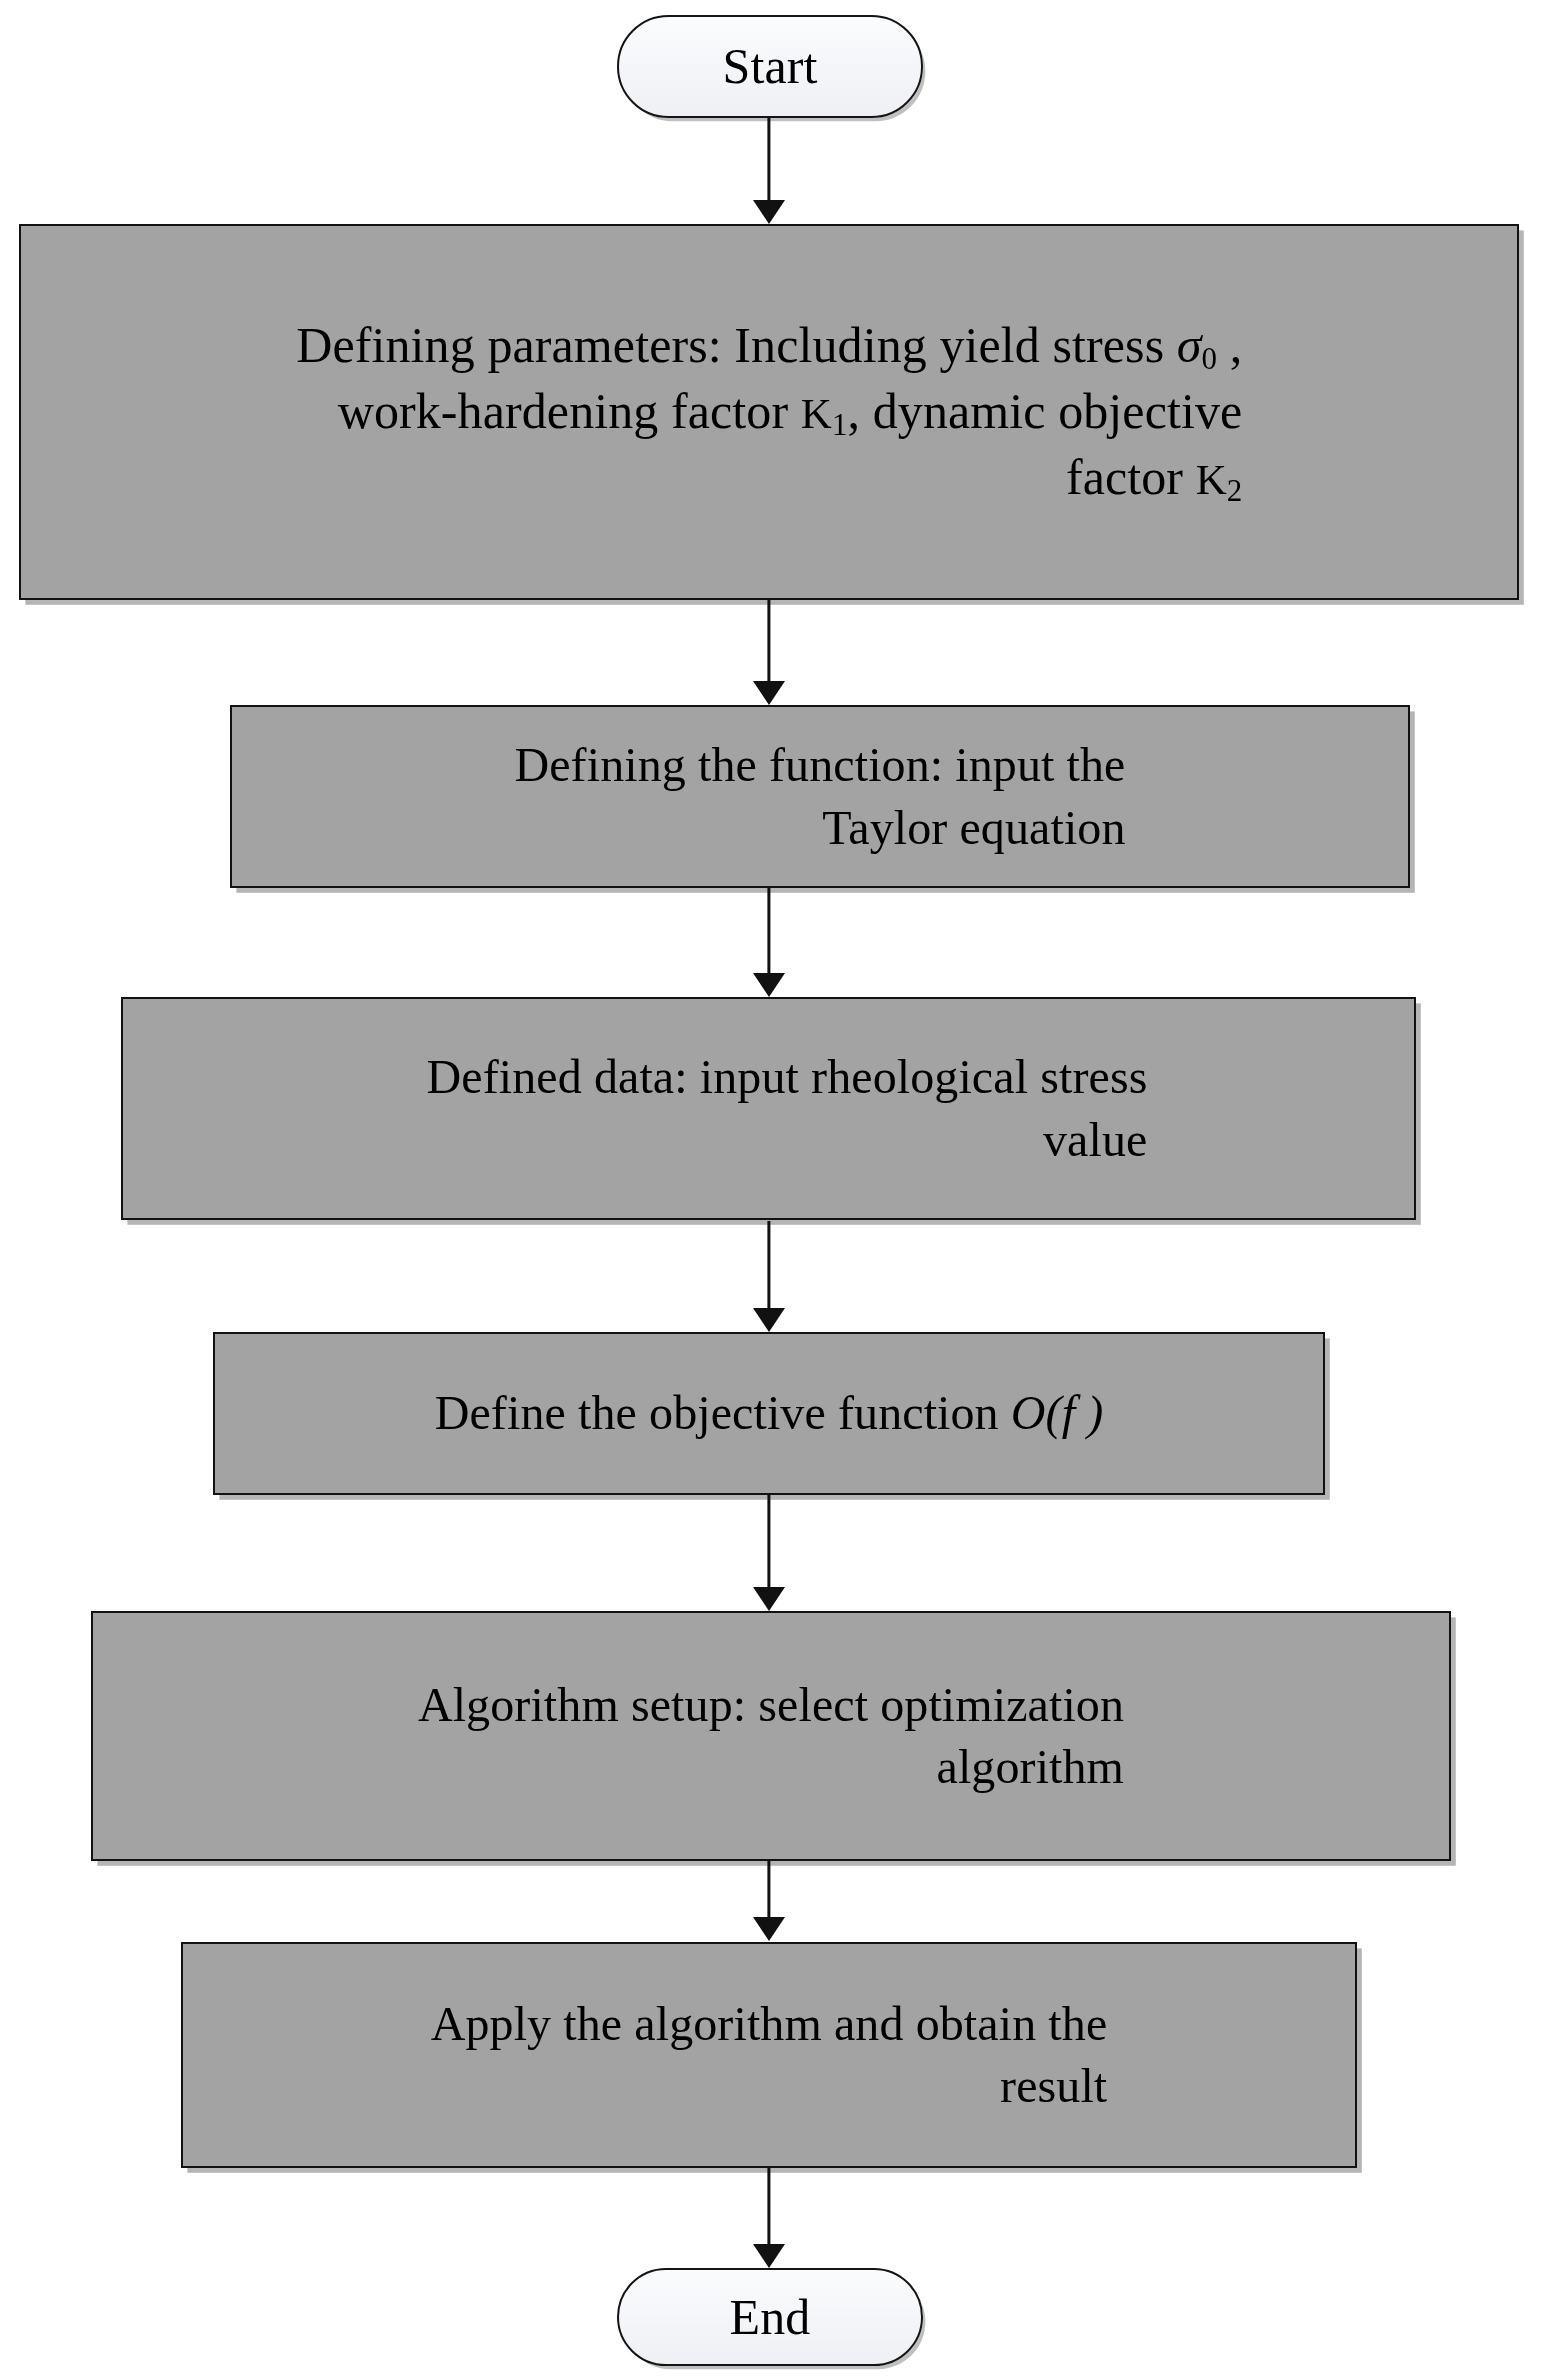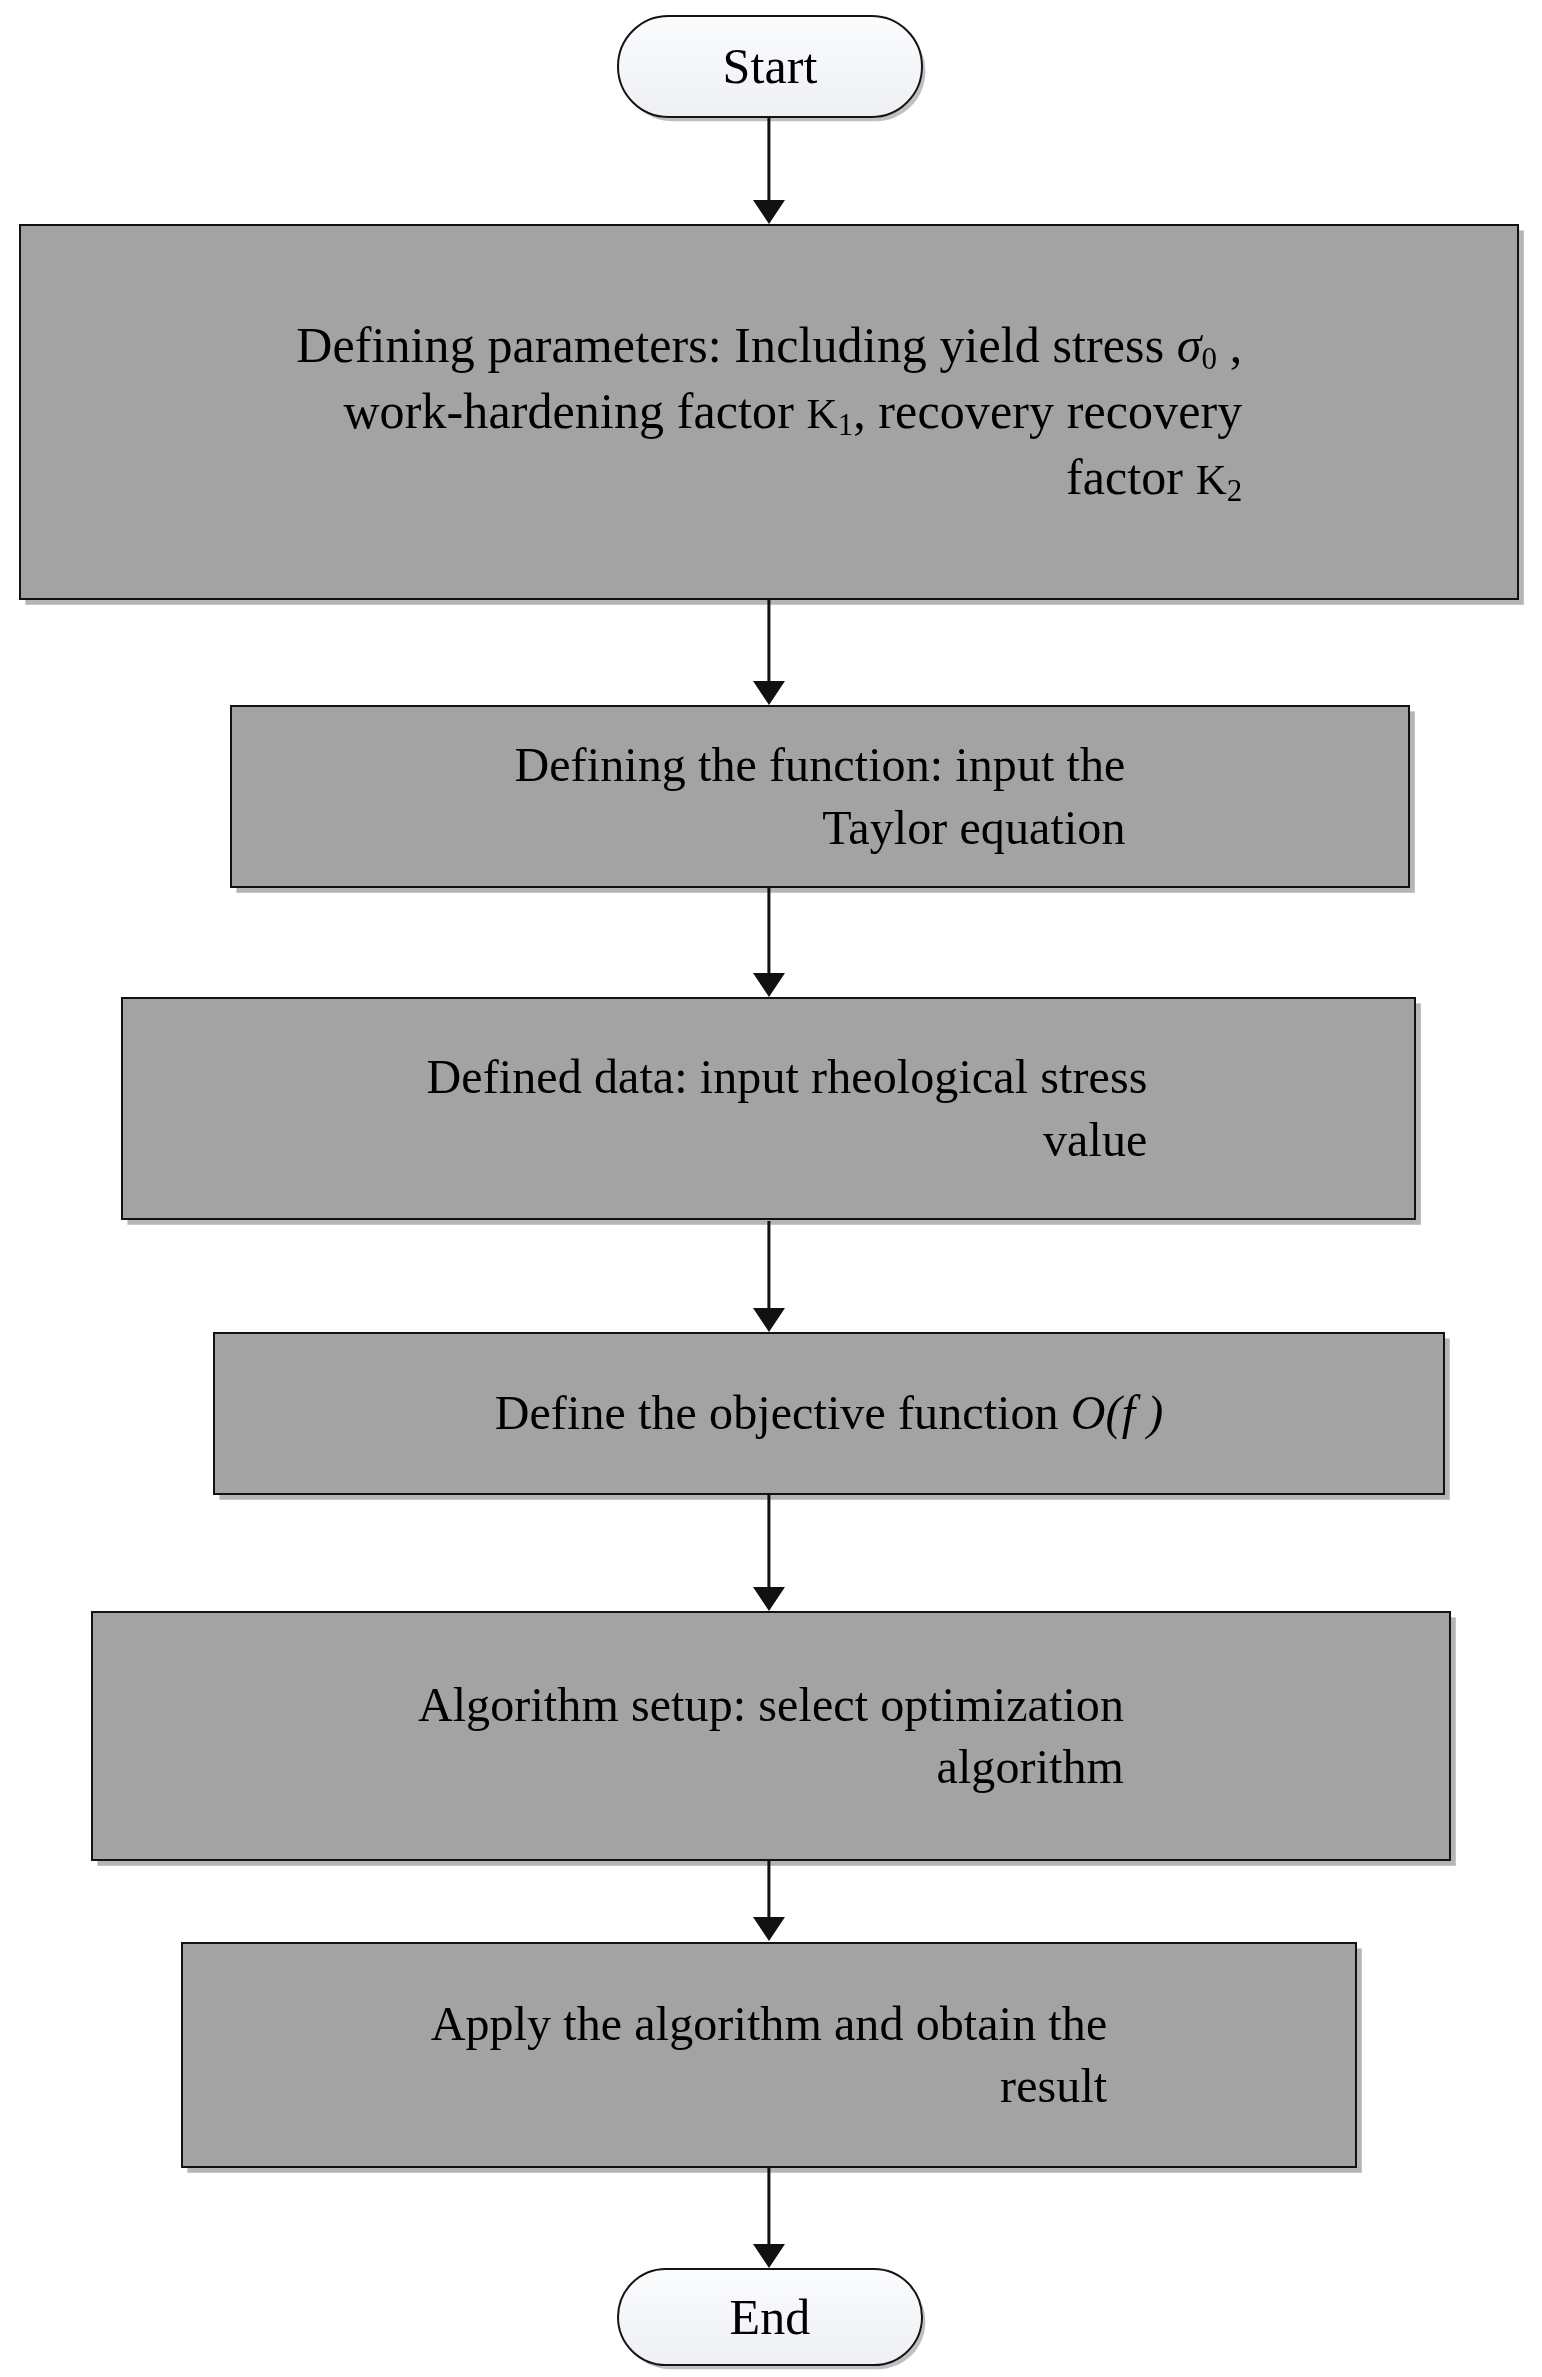--- a/index.html
+++ b/index.html
@@ -115,21 +115,21 @@
   <div class="node terminal" style="left:617px; top:14.5px; width:306px; height:103px;">
     <span class="node-label">Start</span>
   </div>
 
   <div class="connector" style="left:769px; top:118px; height:106px;">
     <div class="shaft" style="height:82px;"></div>
     <div class="head" style="top:82px;"></div>
   </div>
 
   <div class="node process" style="left:19.3px; top:224px; width:1500px; height:376px;">
-    <span class="node-label" style="font-size:50px;"><span>Defining parameters: Including yield stress </span><span class="greek">σ</span><span class="sub">0</span><span> ,</span><br><span>work-hardening factor </span><span class="varsmall">K</span><span class="sub">1</span><span>, recovery recovery</span><br><span>factor </span><span class="varsmall">K</span><span class="sub">2</span></span>
+    <span class="node-label" style="font-size:50px;"><span>Defining parameters: Including yield stress </span><span class="greek">σ</span><span class="sub">0</span><span> ,</span><br><span>work-hardening factor </span><span class="varsmall">K</span><span class="sub">1</span><span>, dynamic objective</span><br><span>factor </span><span class="varsmall">K</span><span class="sub">2</span></span>
   </div>
 
   <div class="connector" style="left:769px; top:600px; height:105px;">
     <div class="shaft" style="height:81px;"></div>
     <div class="head" style="top:81px;"></div>
   </div>
 
   <div class="node process" style="left:230px; top:705px; width:1180px; height:183px;">
     <span class="node-label">Defining the function: input the
 Taylor equation</span>
@@ -143,21 +143,21 @@
   <div class="node process" style="left:121px; top:997px; width:1295px; height:223px;padding-left:37px;">
     <span class="node-label">Defined data: input rheological stress
 value</span>
   </div>
 
   <div class="connector" style="left:769px; top:1221px; height:111px;">
     <div class="shaft" style="height:87px;"></div>
     <div class="head" style="top:87px;"></div>
   </div>
 
-  <div class="node process" style="left:213px; top:1332px; width:1232px; height:163px;">
+  <div class="node process" style="left:213px; top:1332px; width:1112px; height:163px;">
     <span class="node-label"><span>Define the objective function </span><span class="mathi">O(f )</span></span>
   </div>
 
   <div class="connector" style="left:769px; top:1494px; height:117px;">
     <div class="shaft" style="height:93px;"></div>
     <div class="head" style="top:93px;"></div>
   </div>
 
   <div class="node process" style="left:91px; top:1611px; width:1360px; height:250px;">
     <span class="node-label">Algorithm setup: select optimization

